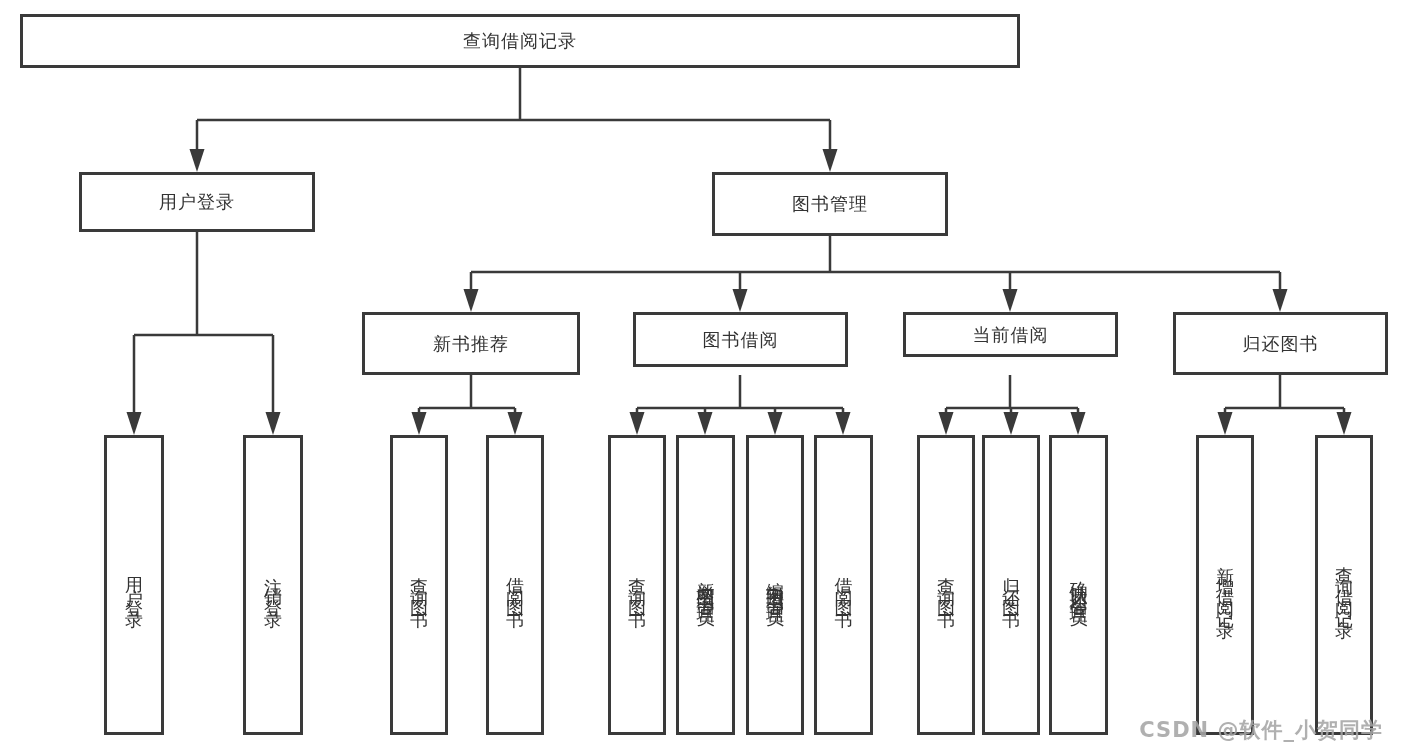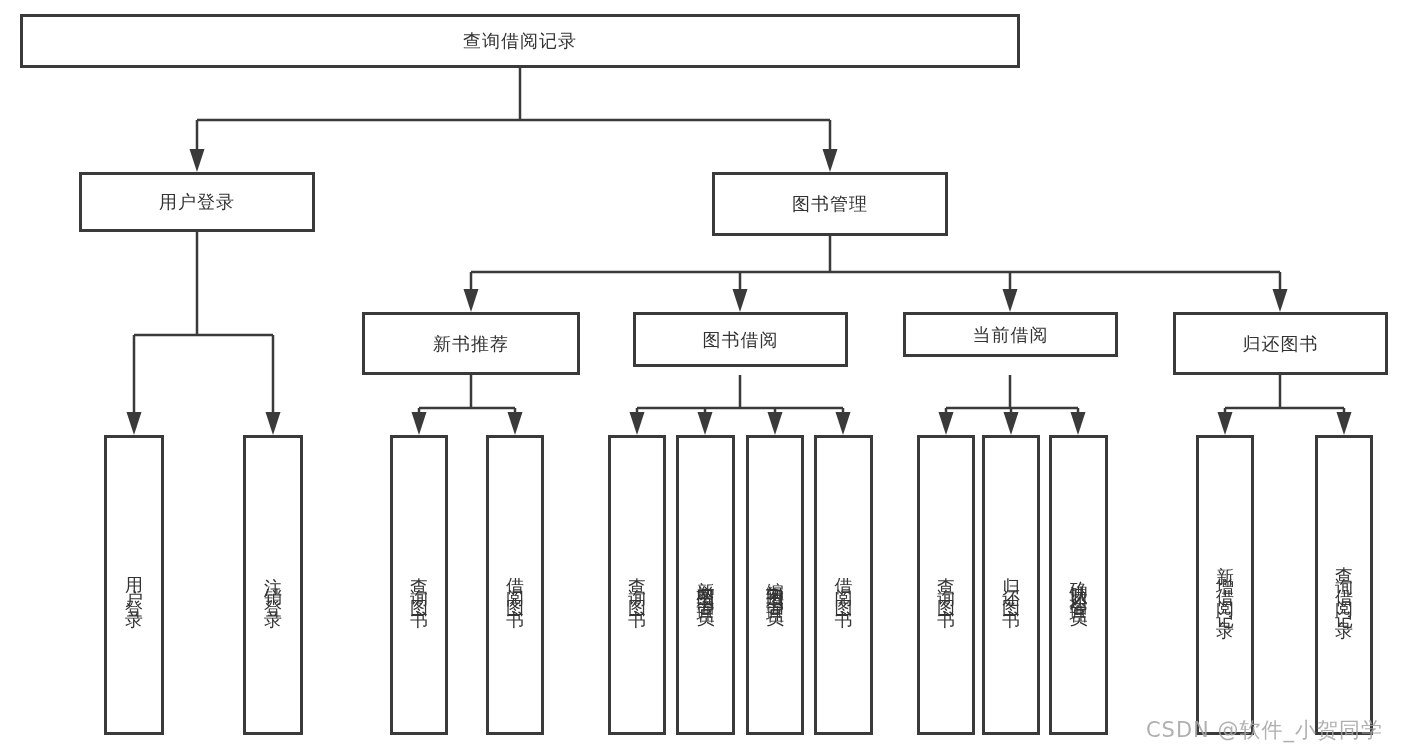--- a/index.html
+++ b/index.html
@@ -42,20 +42,21 @@
   }
   .box.v.tight { letter-spacing: 0.22em; }
   .watermark {
     position: absolute;
     right: 22px;
     bottom: 3px;
     font-size: 21px;
     color: rgba(165, 165, 165, 0.88);
     letter-spacing: 1px;
     z-index: 3;
+    font-weight: bold;
   }
 </style>
 </head>
 <body>
 
 <div class="canvas">
 
   <svg class="connectors" viewBox="0 0 1405 747" xmlns="http://www.w3.org/2000/svg">
     <g stroke="#3a3a3a" stroke-width="2.5" fill="none">
       <path d="M520,68V121 M197,120H830 M197,120V153 M830,120V153

